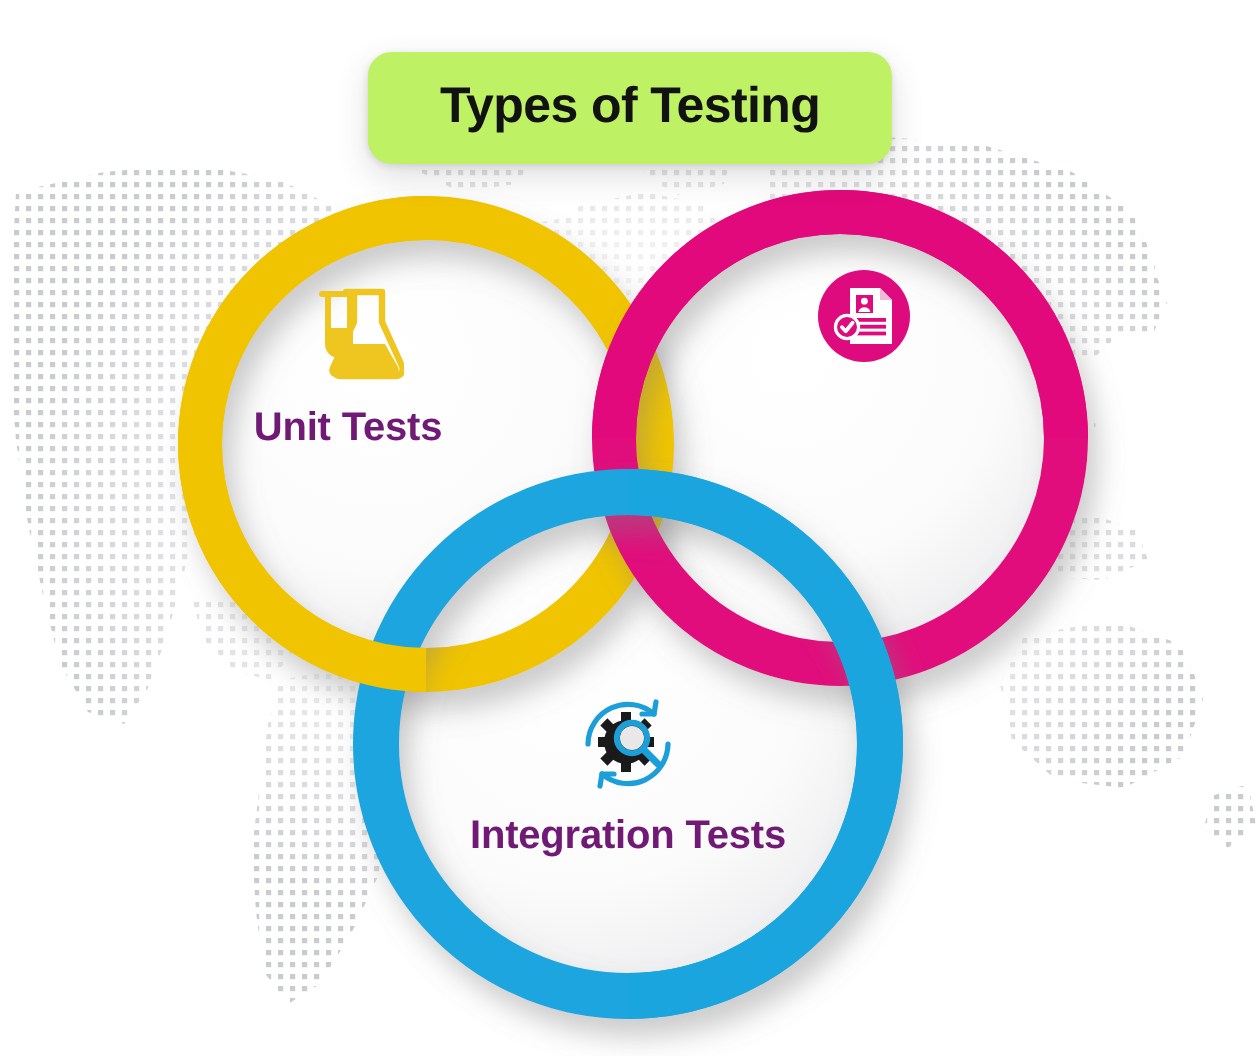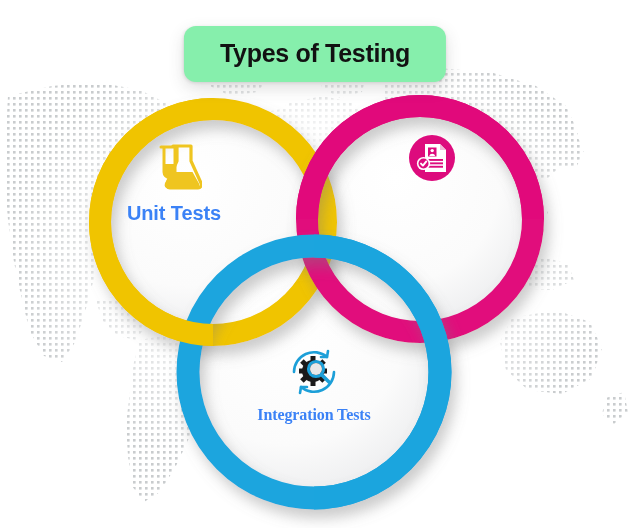--- a/index.html
+++ b/index.html
@@ -72,39 +72,39 @@
   }
   .node .icon-wrap {
     display: block;
     margin: 0 auto 6px auto;
     pointer-events: auto;
   }
   .node .label {
     display: block;
     font-size: 20px;
     font-weight: bold;
-    color: #3b82f6;
+    color: #701a75;
     letter-spacing: -0.1px;
     pointer-events: auto;
   }
 
   #node-unit   { left: 79px;  top: 142px; }
   #node-gui    { left: 337px; top: 134px; }
   #node-integ  { left: 219px; top: 348px; }
 
-  #node-integ .label { font-size: 16px; font-family: Liberation Serif, serif; }
+  #node-integ .label { font-size: 20px; }
 
   
   .title-card {
     position: absolute;
     z-index: 8;
     left: 50%;
     transform: translateX(-50%);
     top: 26px;
-    background: #86efac;
+    background: #bef264;
     border-radius: 12px;
     padding: 13px 36px 14px 36px;
     box-shadow: 0 6px 16px rgba(60,60,60,0.17), 0 1px 3px rgba(60,60,60,0.12);
   }
   .title-card .title-text {
     font-size: 25px;
     font-weight: bold;
     color: #121212;
     letter-spacing: -0.3px;
     white-space: nowrap;

